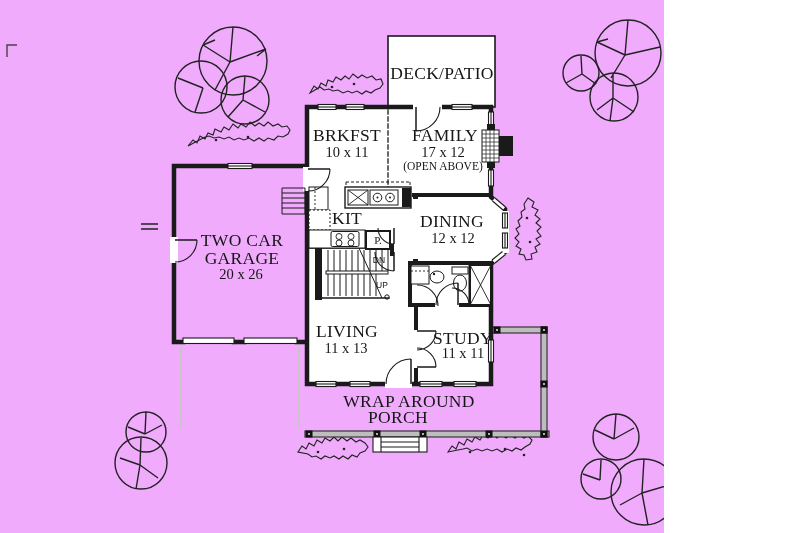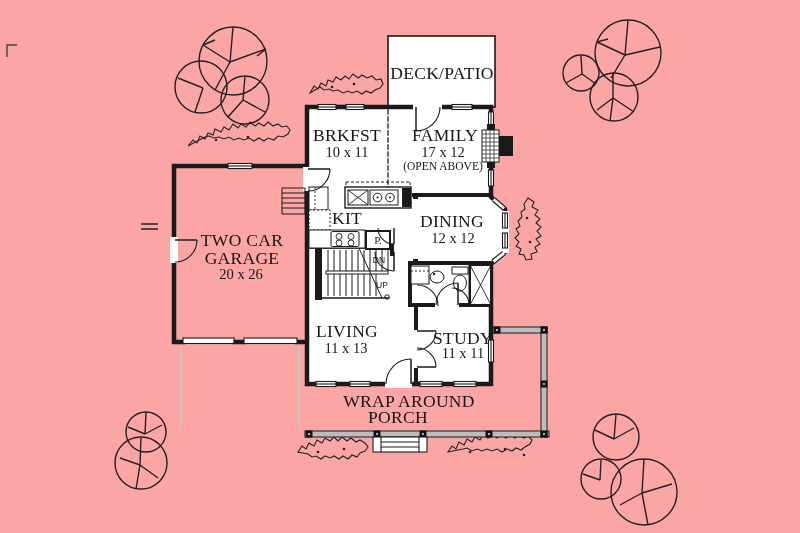--- a/index.html
+++ b/index.html
@@ -1,16 +1,16 @@
 <!DOCTYPE html>
 <html><head>
 <meta charset="utf-8">
 <style>
   html,body{margin:0;padding:0;background:#ffffff;}
-  .canvas{position:relative;width:800px;height:533px;background:#fca5a5;overflow:hidden;}
+  .canvas{position:relative;width:664px;height:533px;background:#f0abfc;overflow:hidden;}
   svg{display:block;}
   text{font-family:"Liberation Serif","DejaVu Serif",serif;fill:#161616;text-anchor:middle;}
   .room{font-size:17.5px;letter-spacing:.3px;}
   .dims{font-size:14.5px;}
   .note{font-size:11.5px;}
   .tiny{font-size:8.5px;font-family:"Liberation Sans","DejaVu Sans",sans-serif;}
   .pantry{font-size:11px;}
 </style>
 </head>
 <body>

